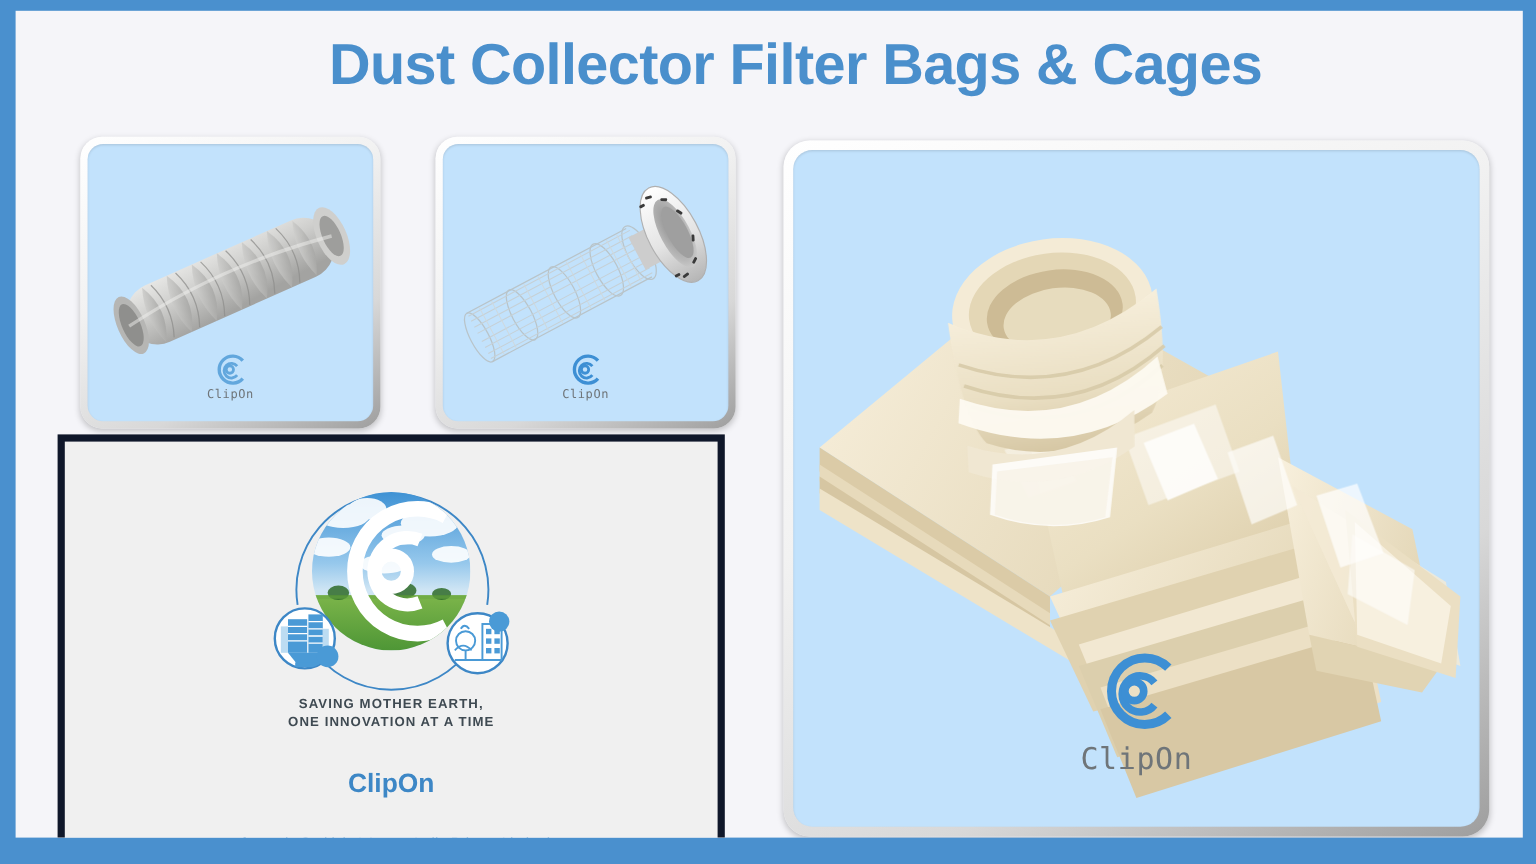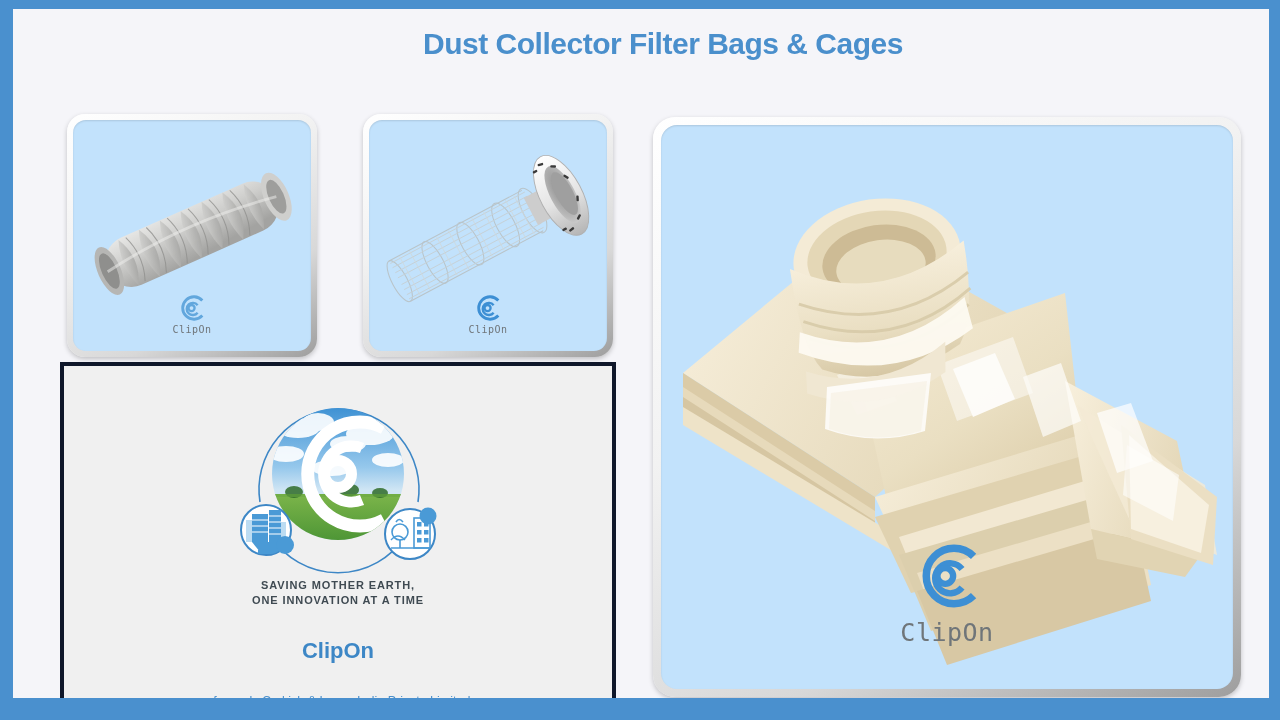--- a/index.html
+++ b/index.html
@@ -16,21 +16,21 @@
   }
   .canvas {
     position: relative; width: 100%; height: 100%;
     background: #f5f5f9; overflow: hidden;
   }
 
   
   .title {
     position: absolute; top: 18px; left: 0; right: 0;
     text-align: center;
-    font-size: 30px; font-weight: bold;
+    font-size: 48px; font-weight: bold;
     letter-spacing: -0.5px;
     color: #4a8fcc;
     font-family: "Liberation Sans", sans-serif;
     padding-left: 44px;
   }
 
   
   .card {
     position: absolute;
     background: linear-gradient(150deg,#ffffff 0%,#f2f2f2 38%,#d8d8d8 72%,#9e9e9e 100%);
@@ -65,24 +65,24 @@
   .card.small .wm { bottom: 16px; }
   .card.small .wm .wmtxt { font-size: 10px; margin-top: 2px; }
   .card.big .wm { bottom: 44px; }
   .card.big .wm .wmtxt { font-size: 25px; margin-top: 7px; }
 
   
   .art { position: absolute; inset: 0; }
 
   
   .panel {
-    position: absolute; left: 47px; top: 353px;
+    position: absolute; left: 35px; top: 353px;
     width: 556px; height: 348px;
     background: #f0f0f0;
-    border: 4px solid #0f172a;
+    border: 6px solid #0f172a;
   }
   .brand-logo { position: absolute; left: 50%; transform: translateX(-50%); top: 16px; }
   .tagline {
     position: absolute; left: 0; right: 0; top: 212px;
     text-align: center;
     font-family: "Liberation Sans", sans-serif;
     font-size: 11px; font-weight: bold; letter-spacing: 0.9px;
     line-height: 1.33; color: #3f4a52;
   }
   .brand-name {

